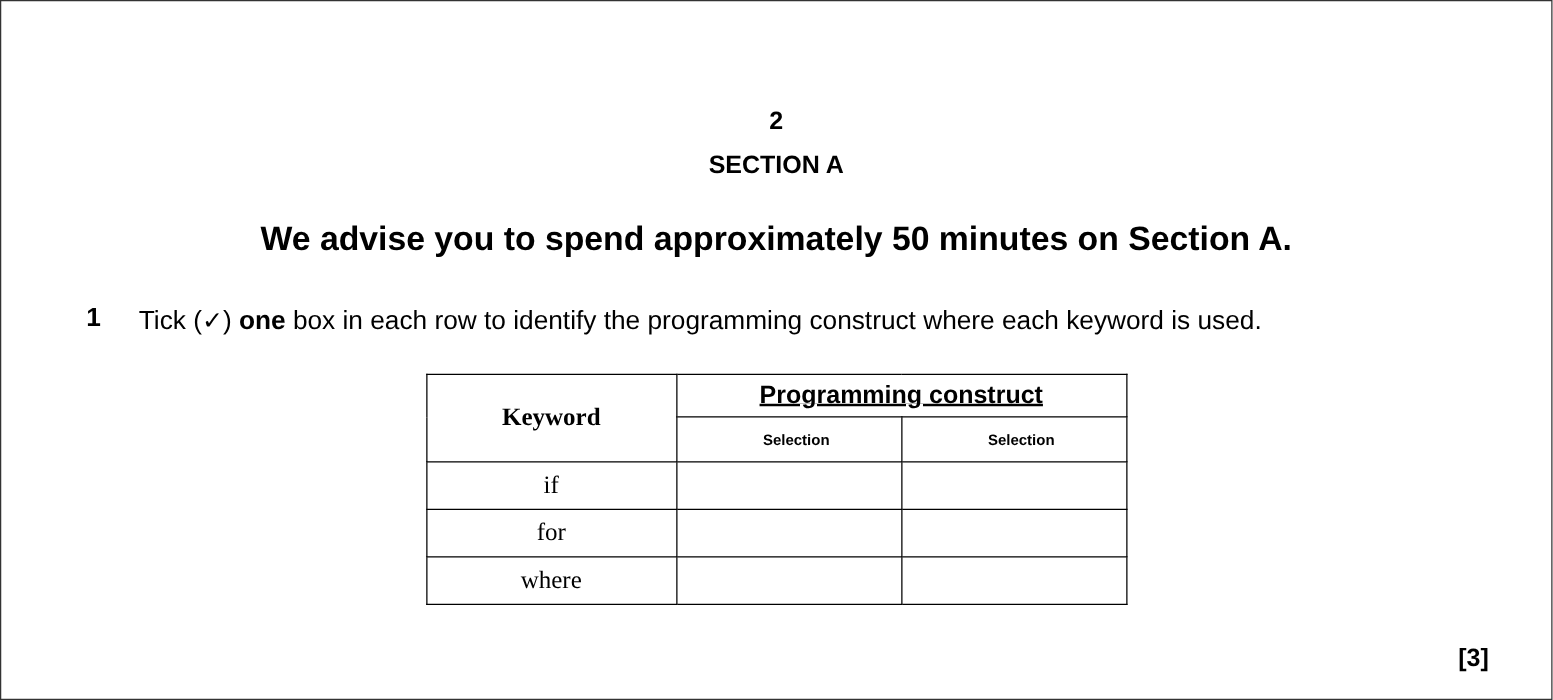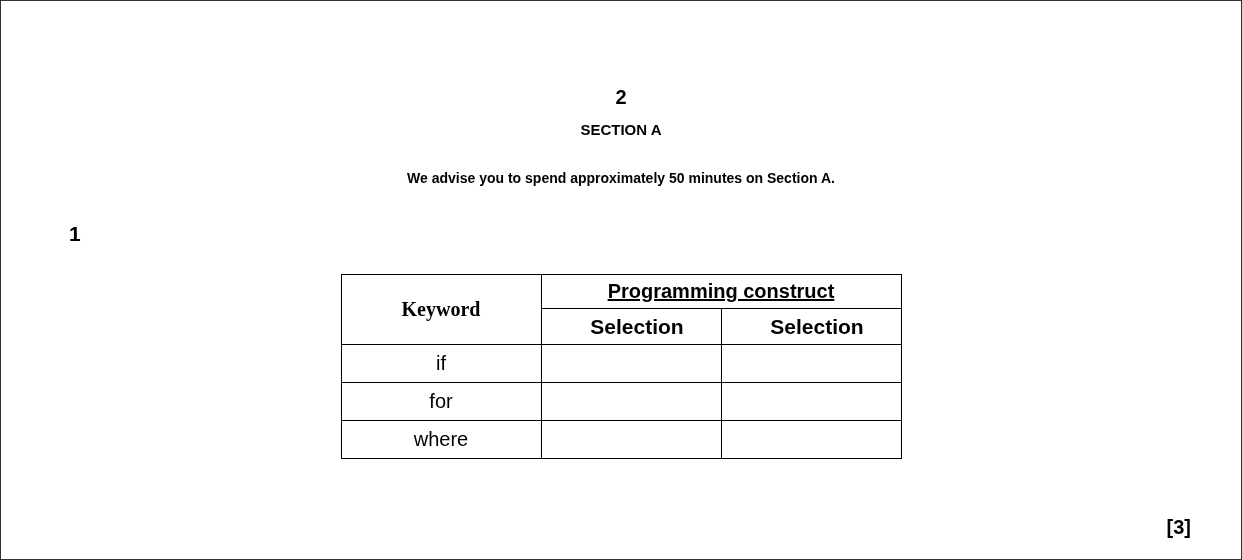--- a/index.html
+++ b/index.html
@@ -19,27 +19,27 @@
     }
     .page-number {
       text-align: center;
       font-weight: bold;
       font-size: 20px;
       margin-top: 60px;
     }
     .section-title {
       text-align: center;
       font-weight: bold;
-      font-size: 15px;
+      font-size: 20px;
       margin-top: 12px;
     }
     .advice {
       text-align: center;
       font-weight: bold;
-      font-size: 14px;
+      font-size: 27px;
       margin-top: 32px;
     }
     .question-row {
       display: flex;
       align-items: flex-start;
       margin-top: 36px;
       padding: 0 18px;
     }
     .q-number {
       font-weight: bold;
@@ -79,25 +79,25 @@
       font-family: Liberation Serif, serif;
     }
     .th-construct {
       width: 360px;
       height: 34px;
       text-decoration: underline;
     }
     .th-sub {
       width: 180px;
       height: 36px;
-      font-size: 21px;
+      font-size: 12px;
       padding-left: 12px;
     }
     td.kw {
-      font-family: Liberation Sans, sans-serif;
+      font-family: Liberation Serif, serif;
       font-size: 20px;
       height: 38px;
       width: 200px;
     }
     td.box {
       width: 180px;
       height: 38px;
     }
     .marks {
       position: absolute;
@@ -109,20 +109,23 @@
   </style>
 </head>
 <body>
 
 <div class="page-number">2</div>
 <div class="section-title">SECTION A</div>
 <div class="advice">We advise you to spend approximately 50 minutes on Section A.</div>
 
 <div class="question-row">
   <div class="q-number">1</div>
+  <div class="q-text">
+    <span>Tick (</span><span class="tick">✓</span><span>) </span><span class="bold">one</span><span> box in each row to identify the programming construct where each keyword is used.</span>
+  </div>
 </div>
 
 <div class="table-wrap">
   <table>
     <tbody>
         <tr>
       <th class="th-keyword" rowspan="2">Keyword</th>
       <th class="th-construct" colspan="2">Programming construct</th>
     </tr>
     <tr>

